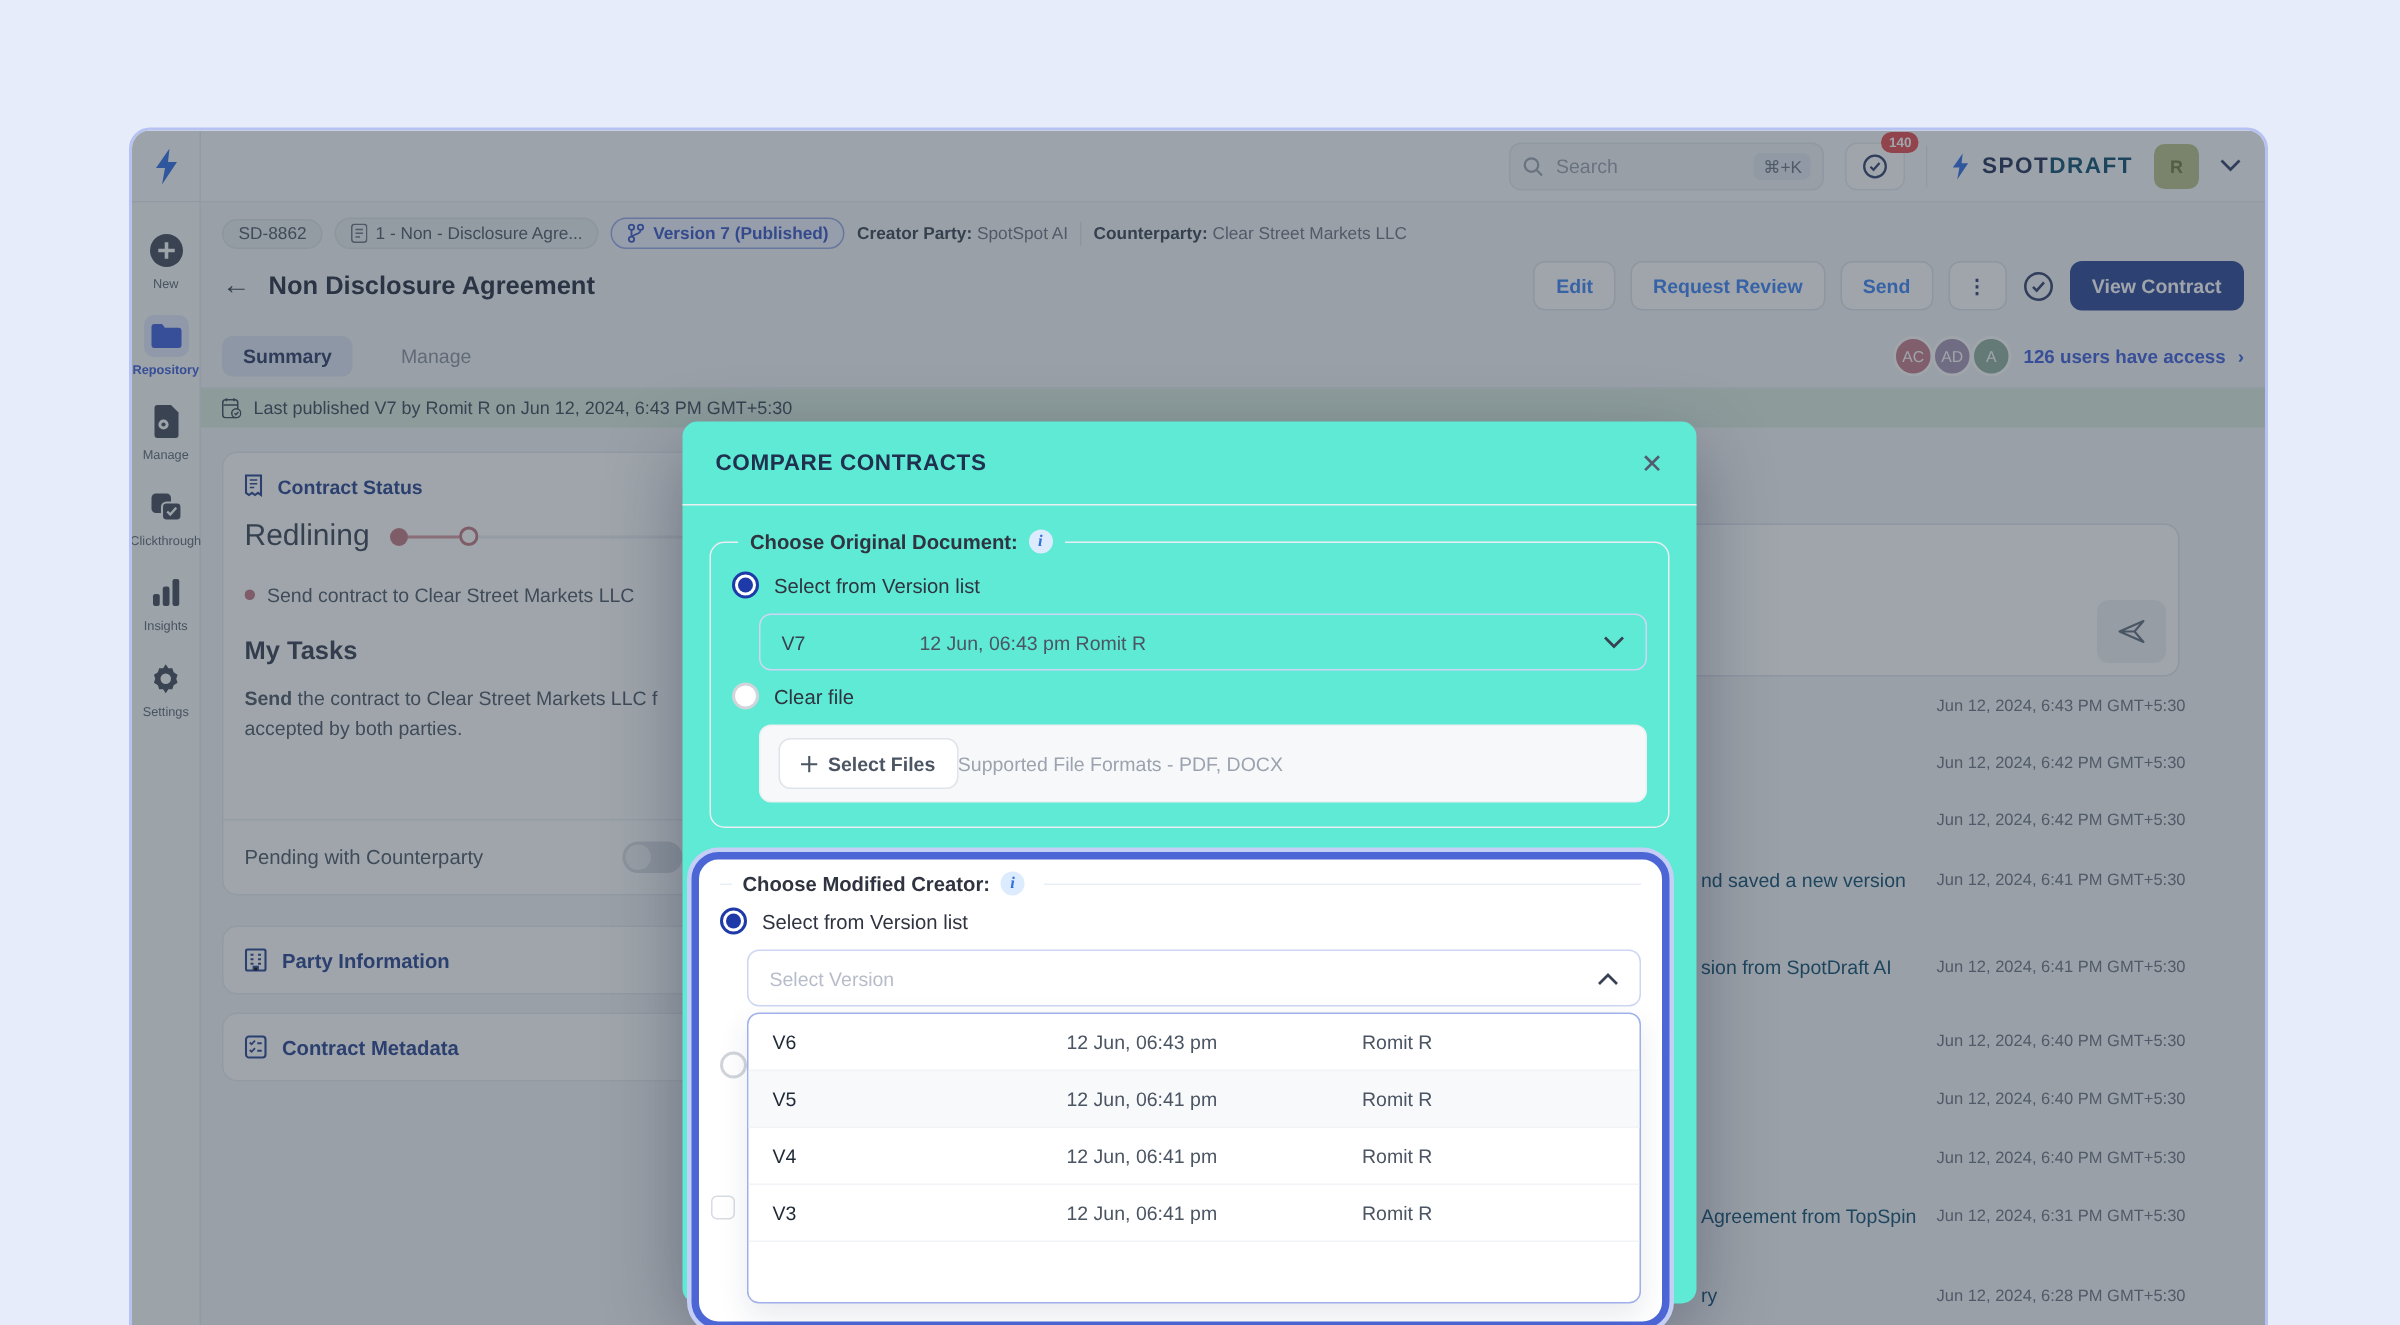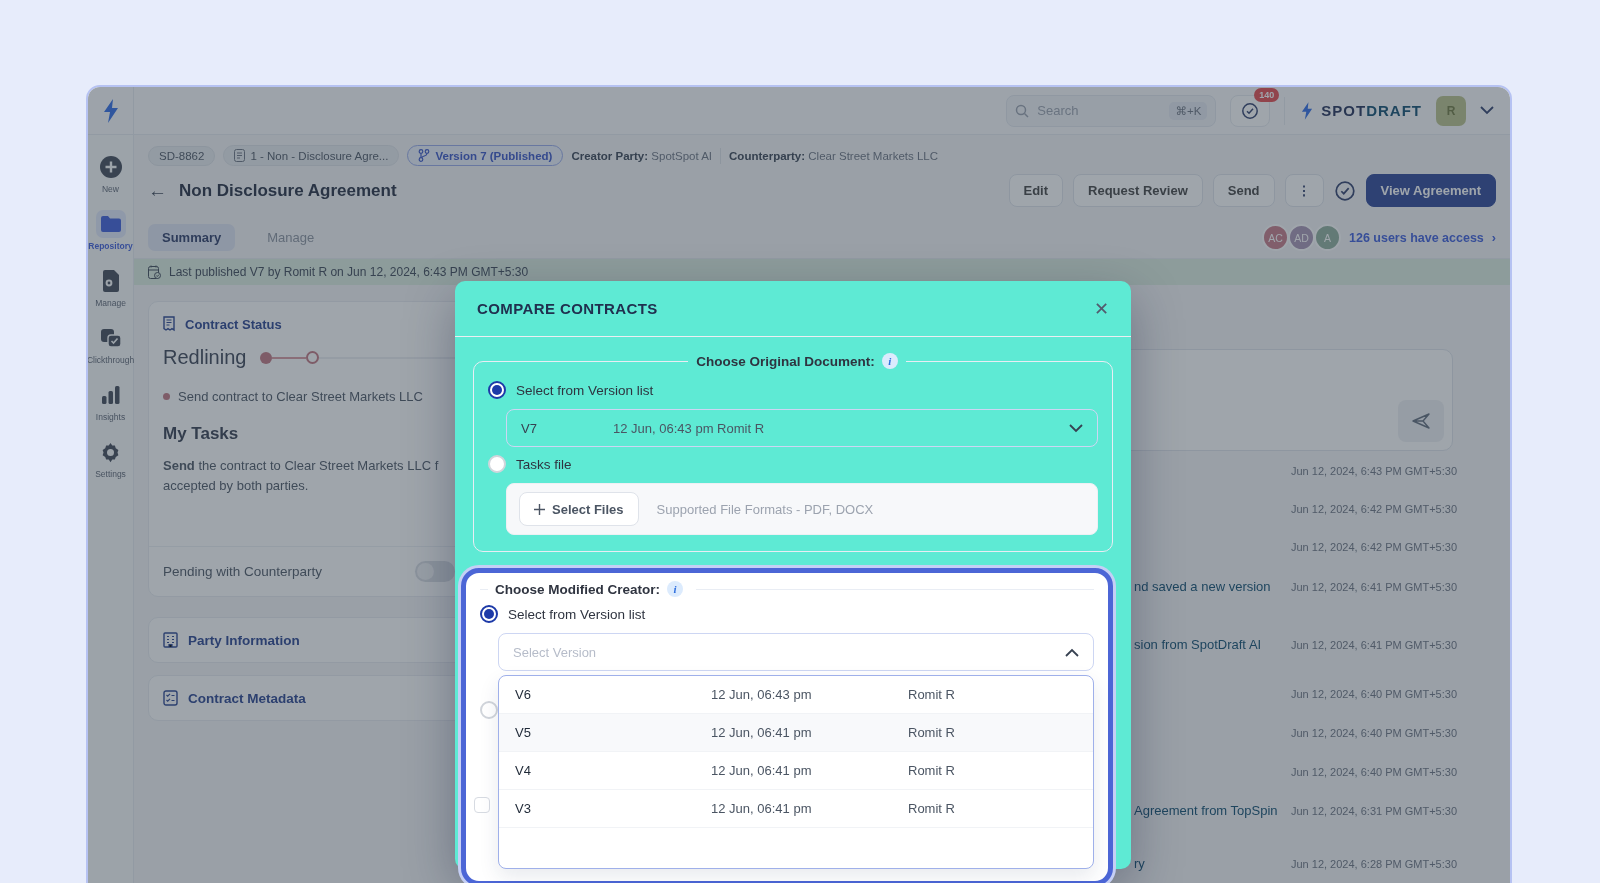--- a/index.html
+++ b/index.html
@@ -37,21 +37,21 @@
   .crumbs { display:flex; align-items:center; gap:8px; padding:10px 14px 4px; font-size:11.5px; color:#4b5563; }
   .pill { background:#e9ecf0; border:1px solid #dde1e7; border-radius:12px; padding:3px 10px; display:flex; align-items:center; gap:5px; white-space:nowrap; }
   .pill.version { background:#edf1fd; border-color:#97a9ea; color:#3653c7; font-weight:600; }
   .crumb-kv b { color:#374151; } .crumb-kv { color:#6b7280; }
   .crumb-sep { width:1px; height:16px; background:#dde1e7; }
   .titlerow { display:flex; align-items:center; padding:4px 14px 10px; gap:12px; }
   .back { font-size:19px; color:#374151; }
   .page-title { font-size:17px; font-weight:700; color:#222b3f; }
   .actions { margin-left:auto; display:flex; align-items:center; gap:10px; }
   .btn { height:33px; padding:0 14px; border:1px solid #dfe3ea; border-radius:8px; background:#fff;
-    color:#404040; font-size:13px; font-weight:600; display:flex; align-items:center; }
+    color:#3b82f6; font-size:13px; font-weight:600; display:flex; align-items:center; }
   .btn.dots { padding:0 12px; color:#2e3d6b; font-weight:700; }
   .btn.primary { background:#2a4396; border-color:#2a4396; color:#fff; }
   .tabsrow { display:flex; align-items:center; padding:0 14px; height:42px; border-bottom:1px solid #e7eaf0; gap:18px; }
   .tab { font-size:13px; color:#8a919e; padding:6px 14px; }
   .tab.active { background:#dfe4f3; color:#2b3a66; font-weight:700; border-radius:7px; }
   .access { margin-left:auto; display:flex; align-items:center; gap:8px; }
   .avx { width:27px; height:27px; border-radius:50%; border:2px solid #fff; color:#fff; font-size:10.5px;
     display:flex; align-items:center; justify-content:center; }
   .avx+.avx { margin-left:-9px; }
   .access-link { font-size:12.5px; color:#3b5bdb; font-weight:600; }
@@ -91,37 +91,37 @@
   
   .overlay { position:absolute; inset:0; background:rgba(52,64,77,0.47); }
   .modal { position:absolute; left:455px; top:281px; width:676px; height:588px; background:#5eead4;
     border-radius:10px; box-shadow:0 18px 50px rgba(20,30,60,.35); z-index:10; }
   .modal-head { height:56px; display:flex; align-items:center; justify-content:space-between;
     padding:0 22px; border-bottom:1px solid #eceef2; }
   .modal-title { font-size:15px; font-weight:700; letter-spacing:.4px; color:#20304f; }
   .close-x { font-size:18px; color:#525c6e; }
   .modal-body { padding:16px 18px 0; }
   fieldset.fs { border:1px solid #e9edf4; border-radius:10px; padding:4px 14px 14px; }
-  fieldset.fs legend { padding:0 8px; margin-left:4px; font-size:13.5px; font-weight:600; color:#2f3440; display:flex; align-items:center; gap:7px;text-align:center; }
+  fieldset.fs legend { padding:0 8px; margin-left:4px; font-size:13.5px; font-weight:600; color:#2f3440; display:flex; align-items:center; gap:7px; }
   .info-i { width:16px; height:16px; border-radius:50%; background:#dcebfd; color:#2f6fde;
     font-size:11px; font-style:italic; font-family:"Liberation Serif", serif; display:inline-flex;
     align-items:center; justify-content:center; font-weight:700; }
   .radiorow { display:flex; align-items:center; gap:10px; margin-top:8px; font-size:13.5px; color:#2f3440; }
   .radio { width:18px; height:18px; border-radius:50%; border:2px solid #d1d5db; background:#fff; flex:none;
     display:flex; align-items:center; justify-content:center; }
   .radio.on { border-color:#1d3aa8; }
   .radio.on::after { content:""; width:10px; height:10px; border-radius:50%; background:#1d3aa8; }
   .selectbox { margin:10px 0 4px 18px; height:38px; border:1px solid #cdd6f3; border-radius:8px;
     display:flex; align-items:center; padding:0 14px; font-size:13px; color:#374151; }
   .selectbox .v { width:92px; }
   .selectbox .meta { color:#4b5563; }
   .selectbox .chev { margin-left:auto; color:#374151; }
   .placeholder { color:#b6bcc9; }
   .uploadpanel { margin:10px 0 2px 18px; height:52px; background:#f7f8fa; border:1px solid #eef0f4;
-    border-radius:8px; display:flex; align-items:center; padding:0 12px; gap:18px; }
+    border-radius:8px; display:flex; align-items:center; padding:0 12px; }
   .selfiles { height:34px; background:#fff; border:1px solid #dfe3ea; border-radius:8px; padding:0 14px;
     font-size:13px; color:#4b5563; font-weight:600; display:flex; align-items:center; gap:7px; }
   .formats { font-size:13px; color:#9ca3af; }
   .bluebox { margin:16px 0 0 -12px; border:5px solid #4c66d6; border-radius:18px;
     box-shadow:0 0 0 3px #c5cff5; background:#fff; padding:8px 14px 10px; }
   .legendline { display:flex; align-items:center; gap:7px; font-size:13.5px; font-weight:600; color:#2f3440; }
   .legendline::before { content:""; width:8px; height:1px; background:#e9edf4; }
   .legendline::after { content:""; flex:1; height:1px; background:#e9edf4; margin-left:6px; }
   .ddwrap { position:relative; height:196px; margin-top:4px; }
   .ghost-radio { position:absolute; left:0; top:26px; }
@@ -268,21 +268,21 @@
         <span class="page-title">Non Disclosure Agreement</span>
         <div class="actions">
           <button class="btn">Edit</button>
           <button class="btn">Request Review</button>
           <button class="btn">Send</button>
           <button class="btn dots">⋮</button>
           <svg width="22" height="22" viewBox="0 0 18 18">
               <circle cx="9" cy="9" r="7.2" fill="none" stroke="#2e3d6b" stroke-width="1.4"></circle>
               <path d="M6 9.2 l2 2 l4-4.5" fill="none" stroke="#2e3d6b" stroke-width="1.4"></path>
             </svg>
-          <button class="btn primary">View Agreement</button>
+          <button class="btn primary">View Contract</button>
         </div>
       </div>
 
       <div class="tabsrow">
         <span class="tab active">Summary</span>
         <span class="tab">Manage</span>
         <div class="access">
           <span class="avx" style="background:#c77986">AC</span>
           <span class="avx" style="background:#a793b3">AD</span>
           <span class="avx" style="background:#8fae9b">A</span>
@@ -425,21 +425,21 @@
         <span class="v">V7</span>
         <span class="meta">12 Jun, 06:43 pm Romit R</span>
         <span class="chev">
             <svg width="14" height="9" viewBox="0 0 14 9">
               <path d="M1 1 l6 6 l6-6" fill="none" stroke="#374151" stroke-width="1.8"></path>
             </svg>
           </span>
       </div>
       <div class="radiorow">
         <span class="radio"></span>
-        <span>Tasks file</span>
+        <span>Clear file</span>
       </div>
       <div class="uploadpanel">
         <button class="selfiles">
           <svg width="11" height="11" viewBox="0 0 11 11">
               <path d="M5.5 0 v11 M0 5.5 h11" stroke="#4b5563" stroke-width="1.4"></path>
             </svg>
           <span>Select Files</span>
         </button>
         <span class="formats">Supported File Formats - PDF, DOCX</span>
       </div>

